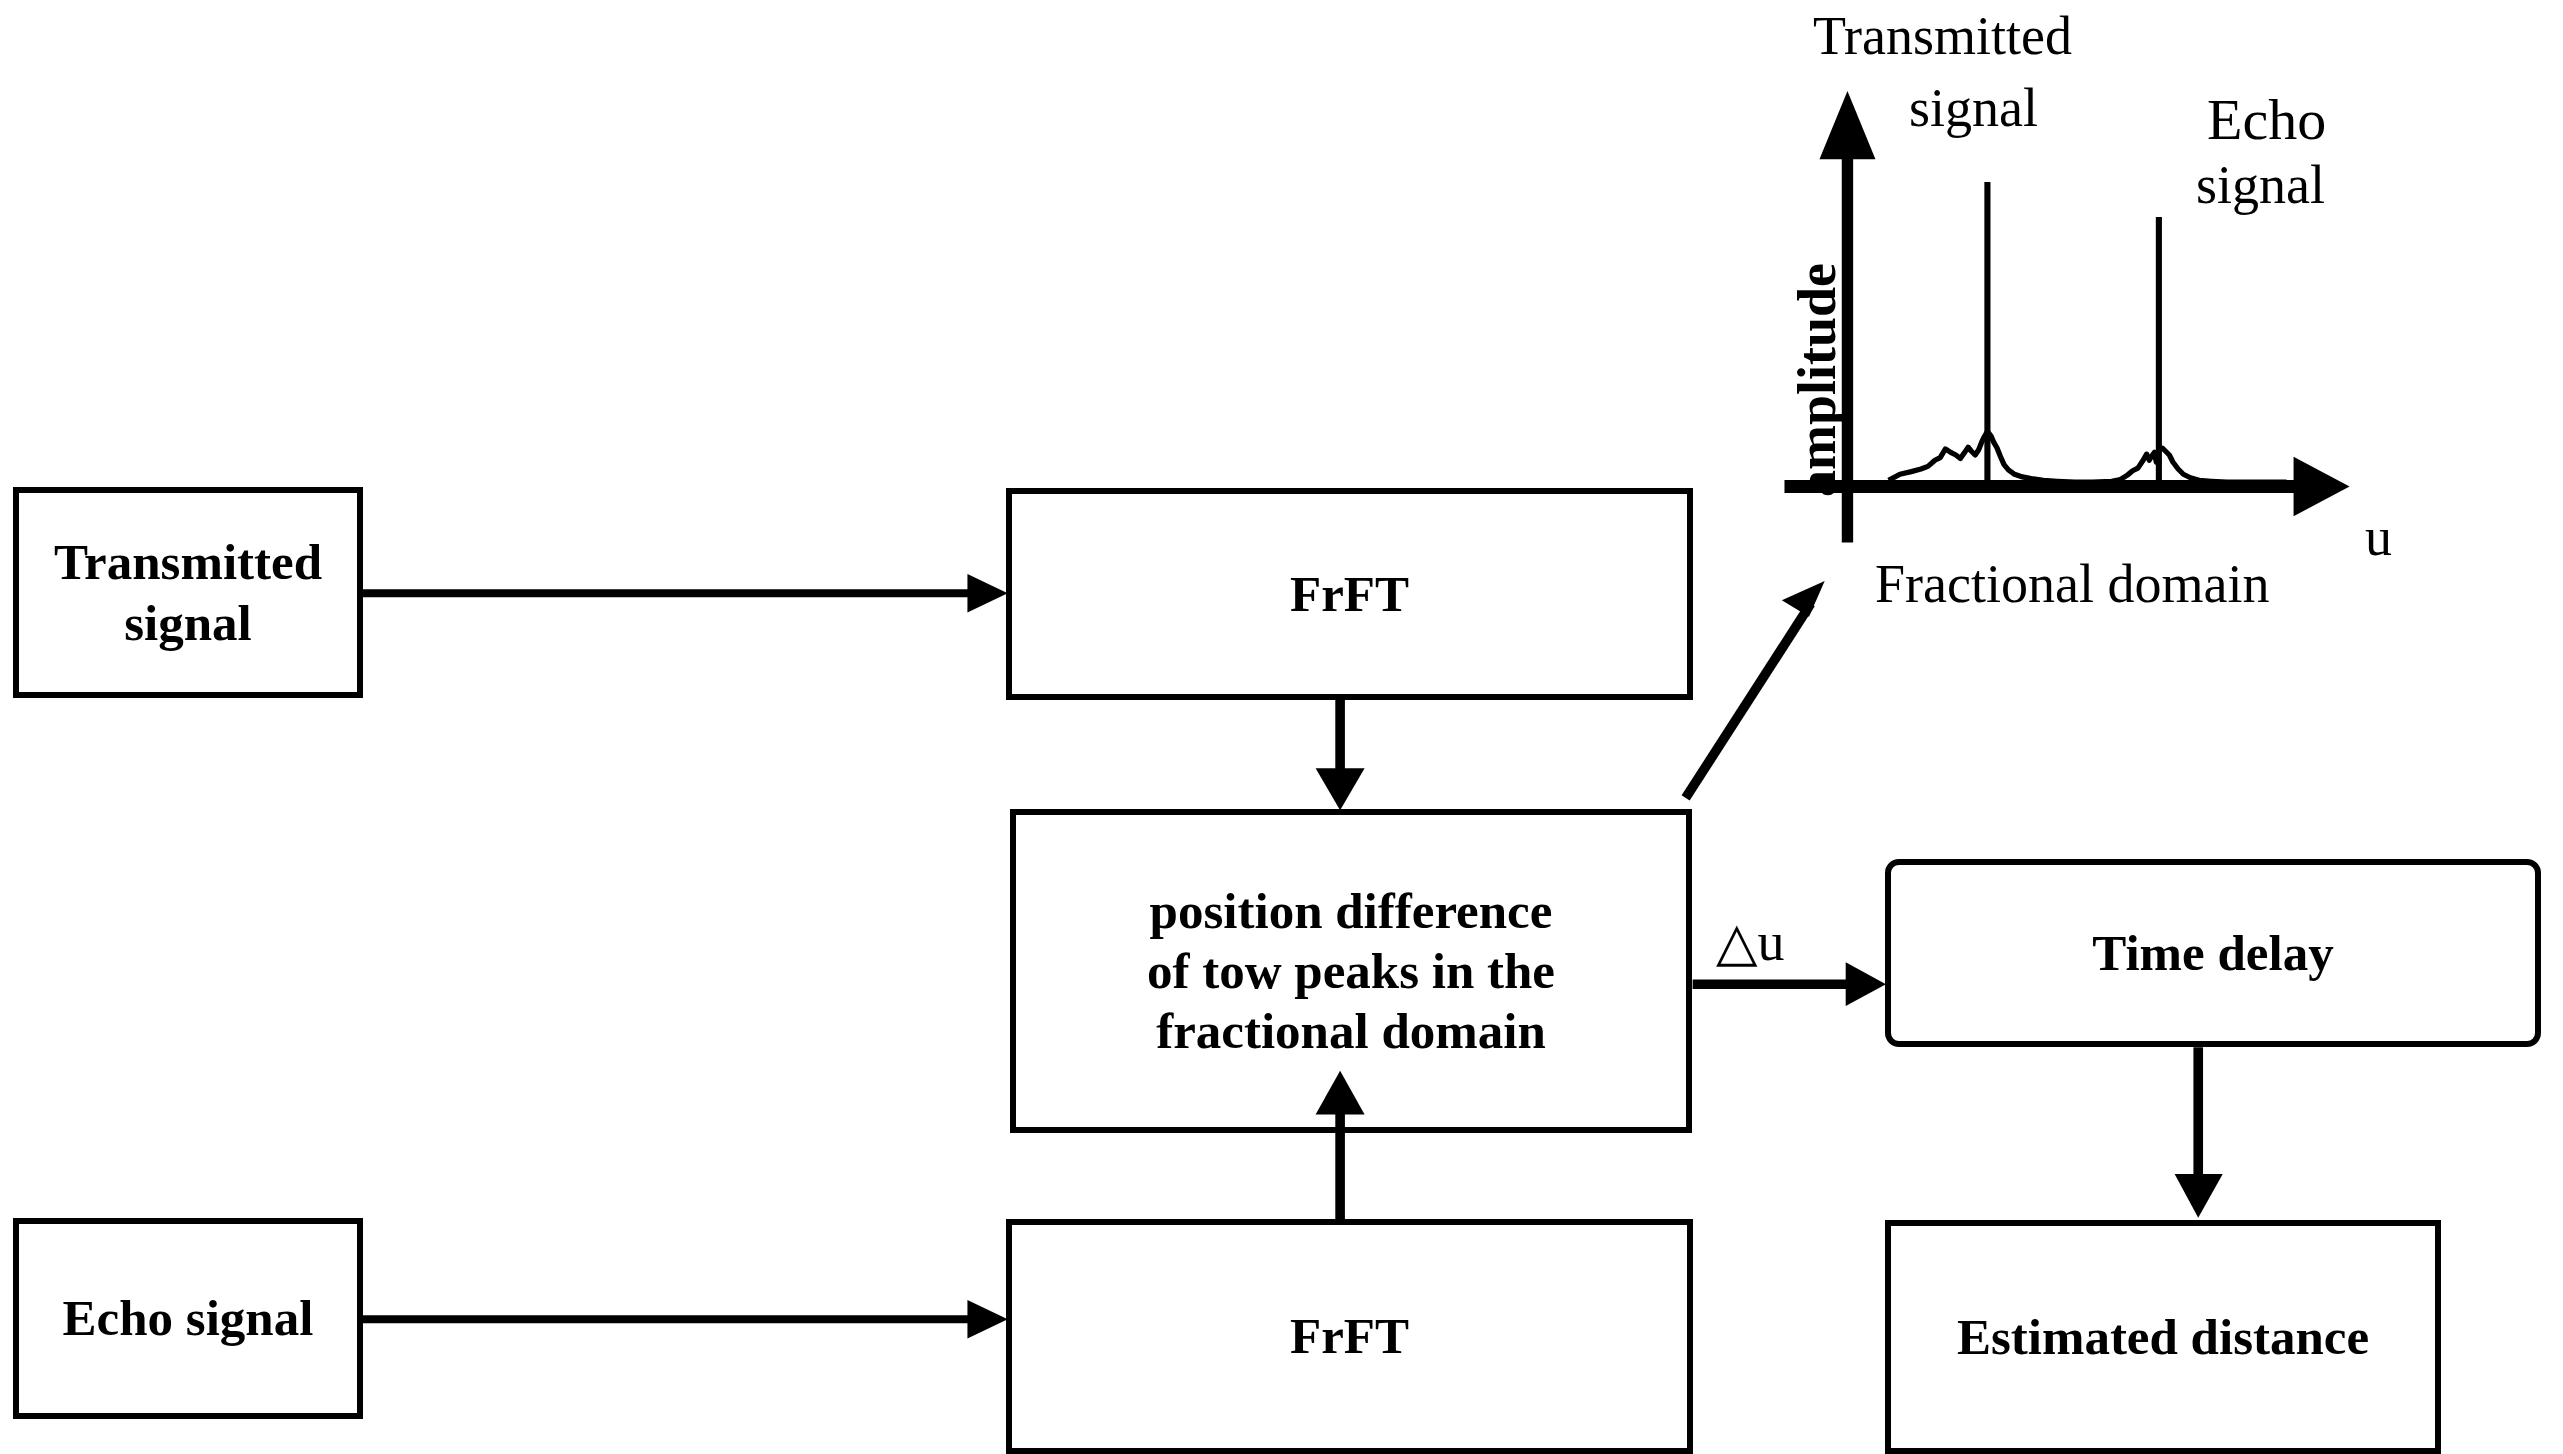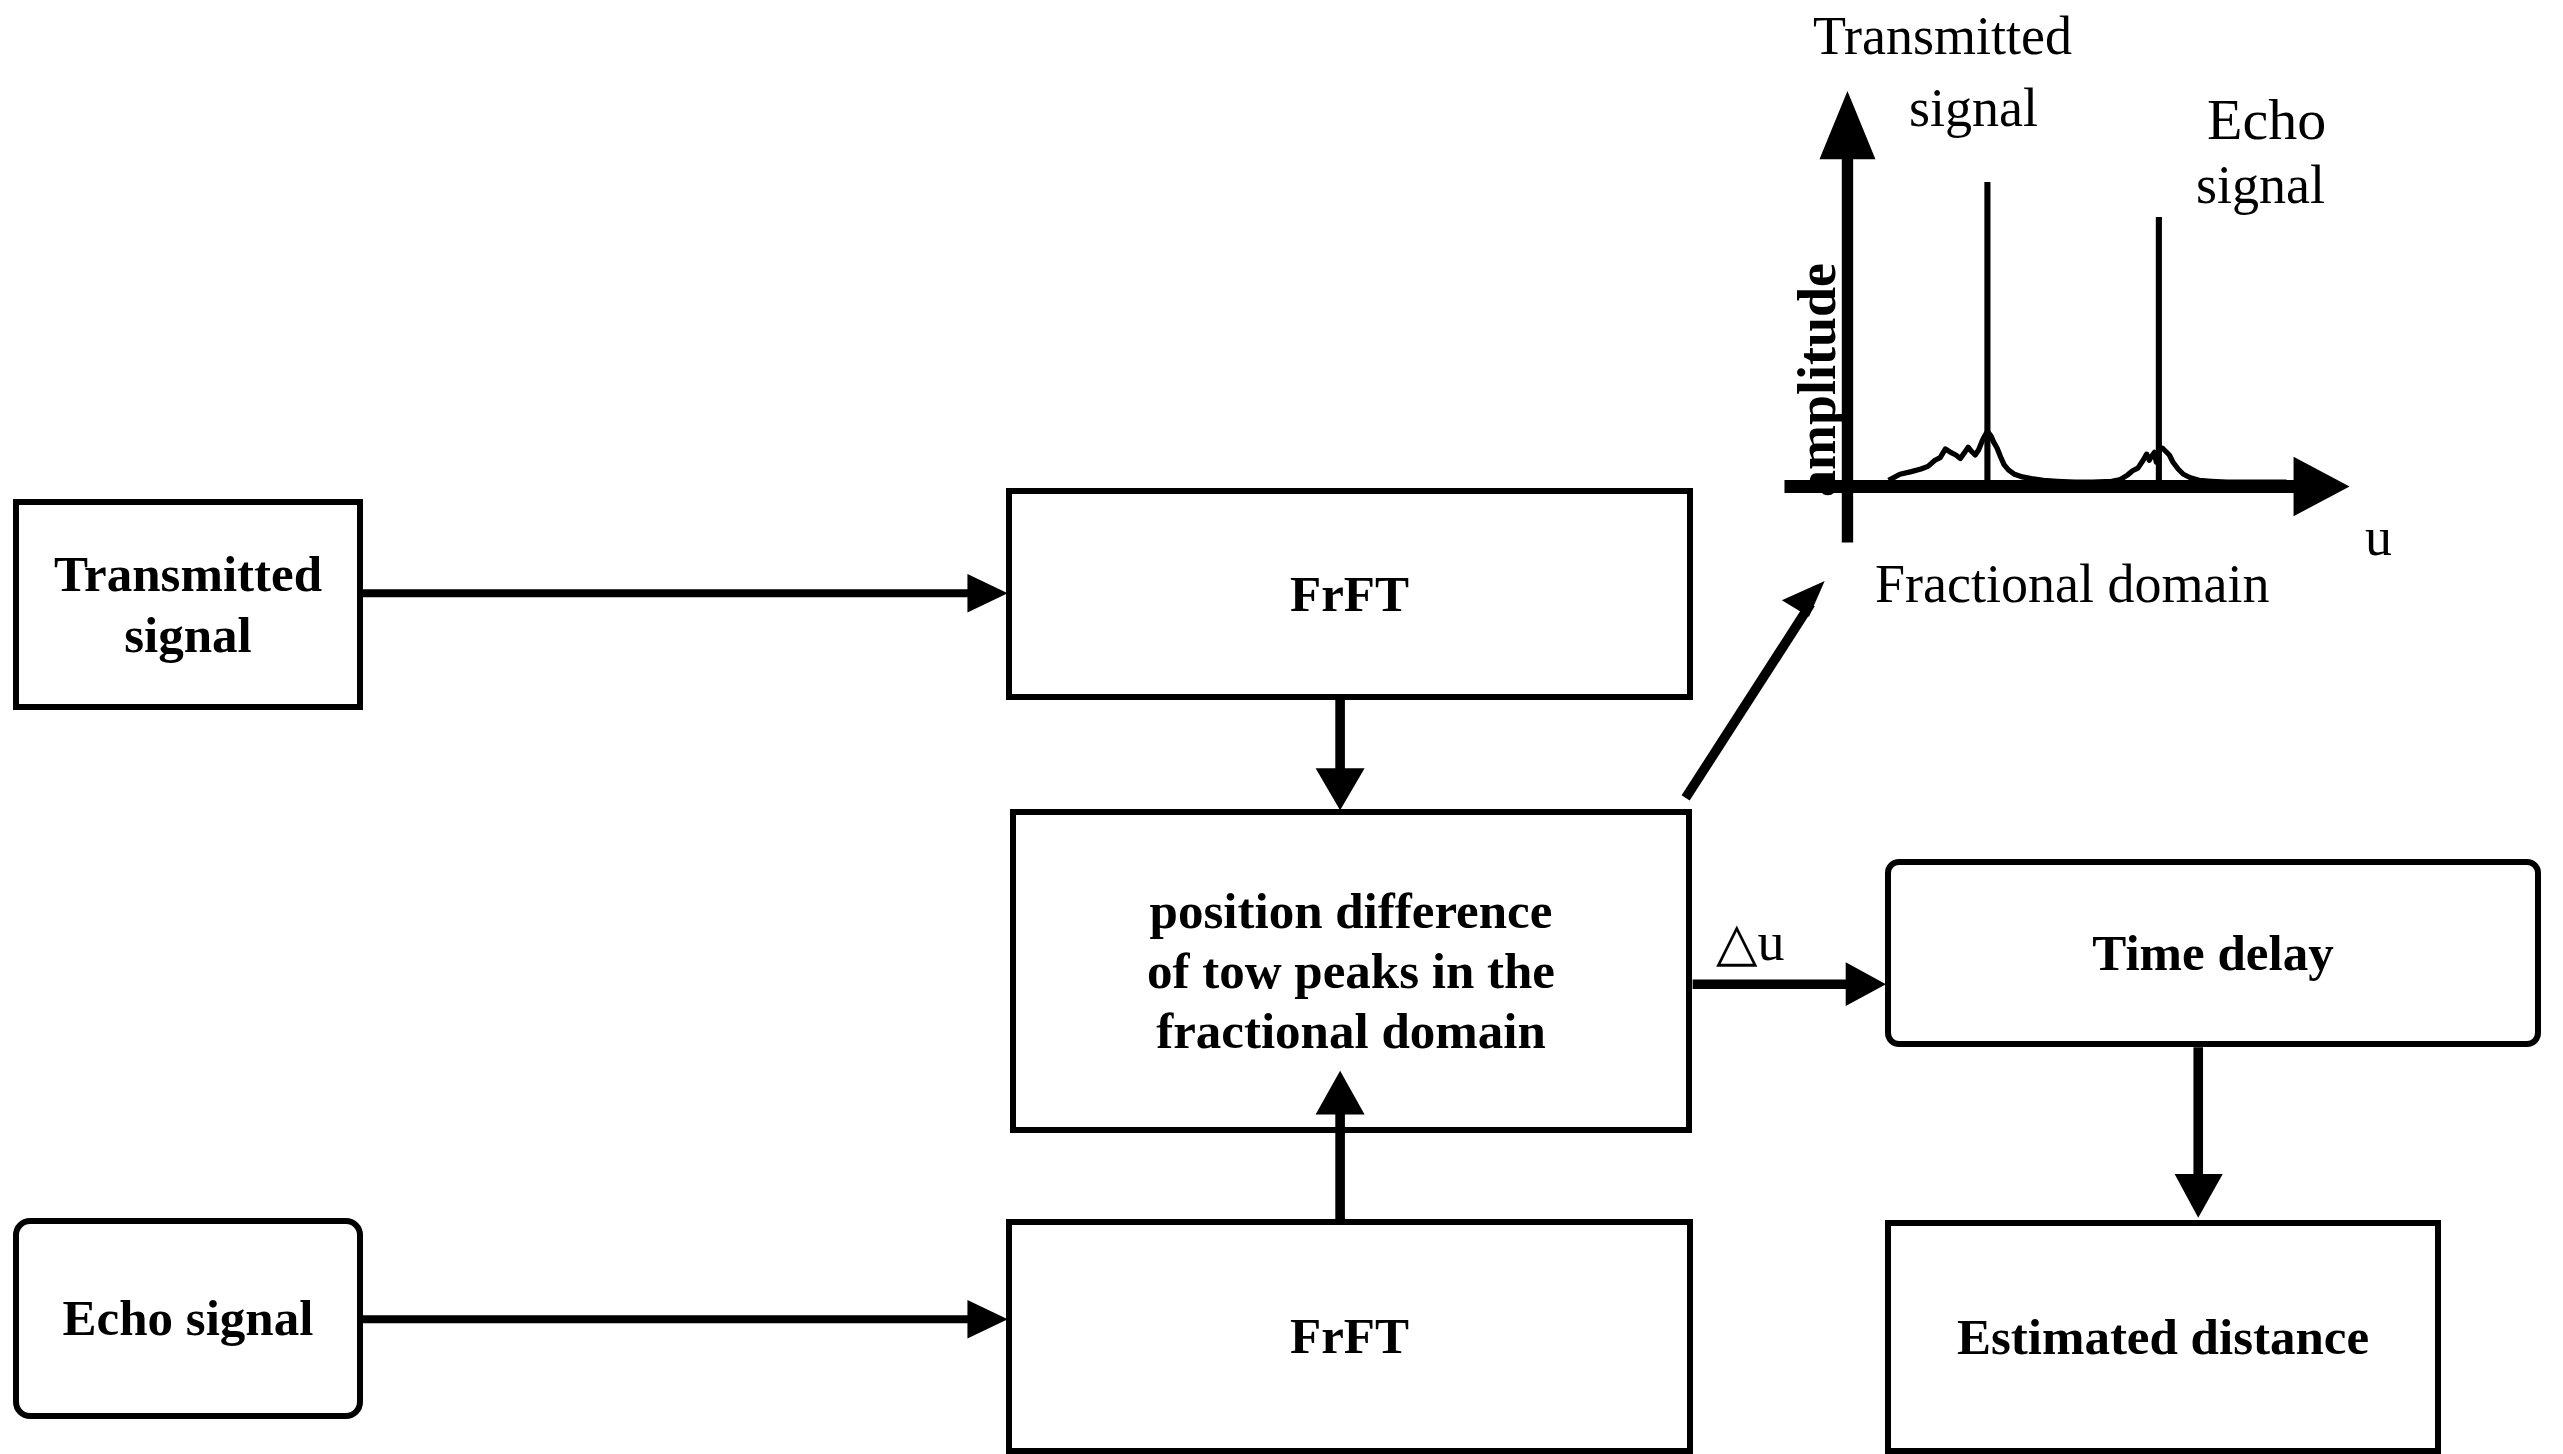--- a/index.html
+++ b/index.html
@@ -10,35 +10,35 @@
   .box .txt{font-weight:bold;line-height:1.18;}
   .lbl{position:absolute;font-weight:normal;white-space:nowrap;text-align:center;}
   svg.overlay{position:absolute;left:0;top:0;width:2563px;height:1455px;pointer-events:none;}
   .vrot{position:absolute;transform-origin:0 0;transform:rotate(-90deg);white-space:nowrap;font-weight:bold;}
 </style>
 </head>
 <body>
 
 <div id="root">
 
-  <div class="box" style="left:13px;top:487px;width:350px;height:211px;margin-top:12px;">
+  <div class="box" style="left:13px;top:487px;width:350px;height:211px;">
     <span class="txt" style="font-size:51px;">Transmitted signal</span>
   </div>
 
   <div class="box" style="left:1006px;top:488px;width:687px;height:212px;">
     <span class="txt" style="font-size:51px;">FrFT</span>
   </div>
 
   <div class="box" style="left:1010px;top:809px;width:682px;height:324px;">
     <span class="txt" style="font-size:51px;white-space:pre-line;">position difference
 of tow peaks in the
 fractional domain</span>
   </div>
 
-  <div class="box" style="left:13px;top:1218px;width:350px;height:201px;border-radius:17px;">
+  <div class="box" style="left:13px;top:1218px;width:350px;height:201px;">
     <span class="txt" style="font-size:51px;">Echo signal</span>
   </div>
 
   <div class="box" style="left:1006px;top:1219px;width:687px;height:235px;">
     <span class="txt" style="font-size:51px;">FrFT</span>
   </div>
 
   <div class="box" style="left:1885px;top:859px;width:656px;height:188px;border-radius:14px;">
     <span class="txt" style="font-size:51px;">Time delay</span>
   </div>

